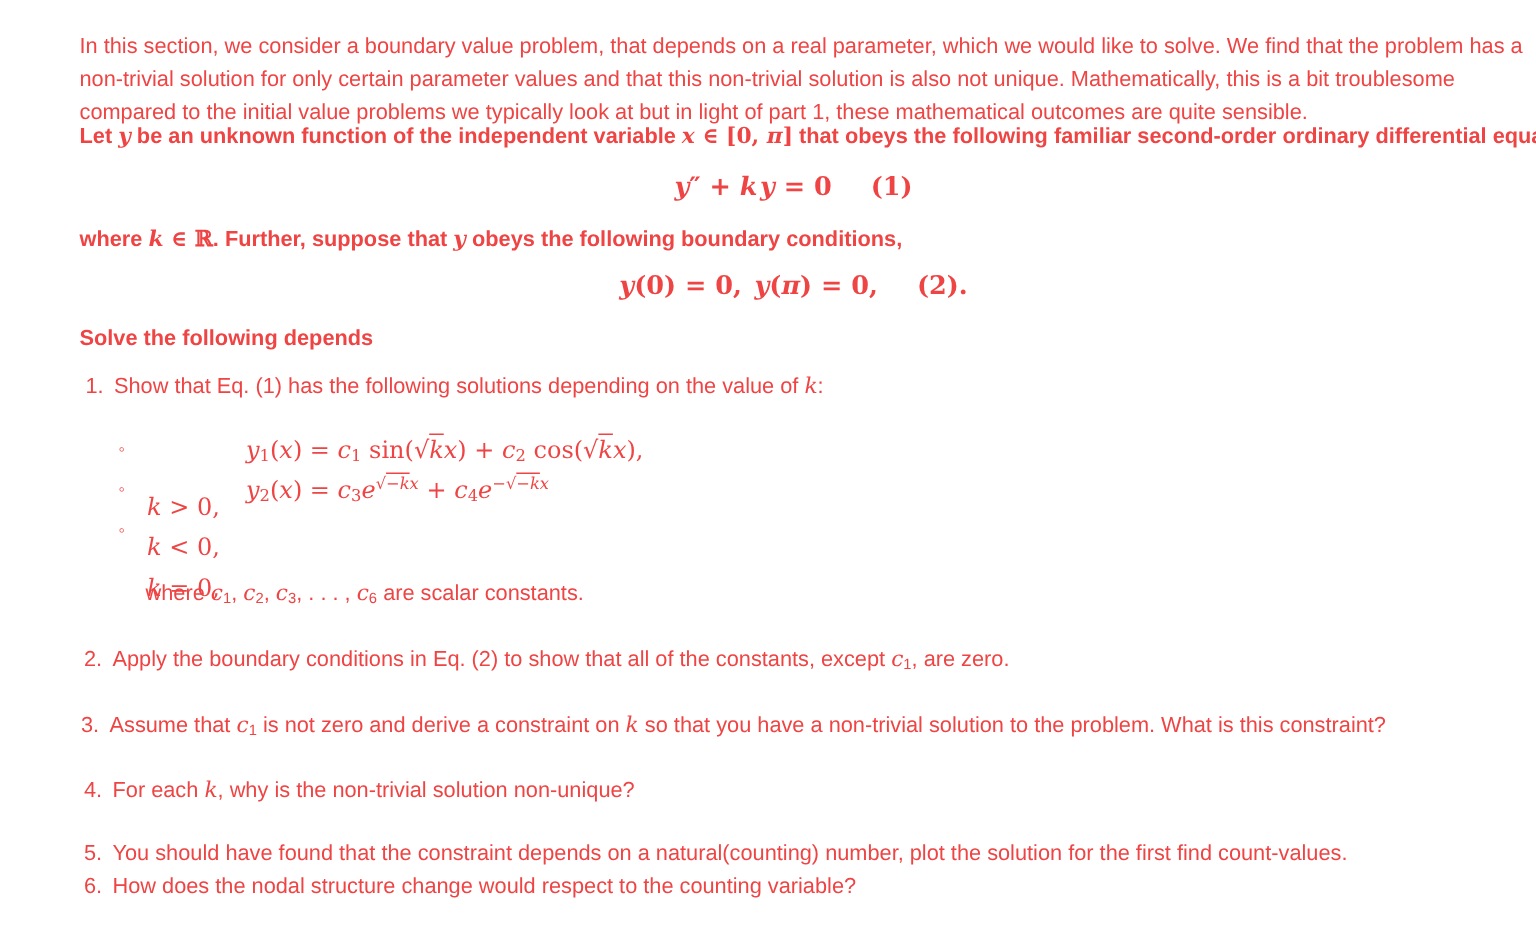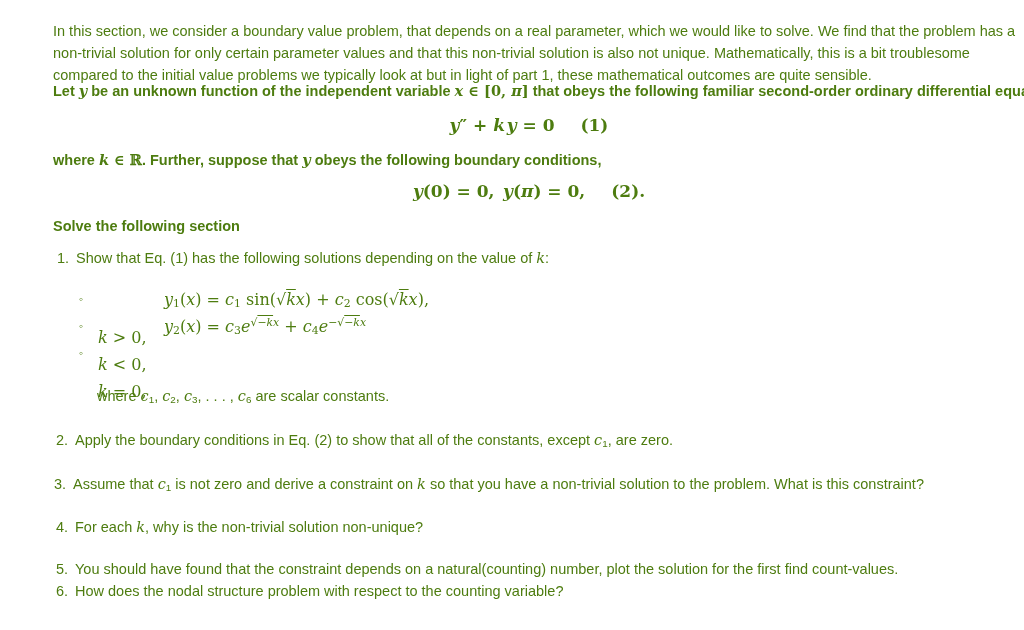--- a/index.html
+++ b/index.html
@@ -9,21 +9,21 @@
   }
   .page {
     position: relative;
     width: 1024px;
     height: 630px;
     background: #ffffff;
     overflow: hidden;
     font-family: "Liberation Sans", sans-serif;
     font-size: 14.5px;
     line-height: 22px;
-    color: #4d7c0f;
+    color: #ef4444;
   }
   .abs { position: absolute; }
 
   
   i, .m, r {
     font-family: "DejaVu Serif", serif;
     font-style: normal;
   }
   i { font-style: italic; }
   r { font-style: italic; text-decoration: overline; }
@@ -86,21 +86,21 @@
   <div class="abs eq" style="top:112px">
     <span class="eq-body"><i>y</i>″ + <i>k</i> <i>y</i> = 0</span><span class="eq-num">(1)</span>
   </div>
 
   <div class="abs line" style="top:149px">where <span class="m"><i>k</i> ∈ ℝ</span>. Further, suppose that <i>y</i> obeys the following boundary conditions,</div>
 
   <div class="abs eq" style="top:178px">
     <span class="eq-body"><i>y</i>(0) = 0, <i>y</i>(<i>π</i>) = 0,</span><span class="eq-num">(2).</span>
   </div>
 
-  <div class="abs line" style="top:215px">Solve the following section</div>
+  <div class="abs line" style="top:215px">Solve the following depends</div>
 
   <div class="abs problem" style="left:57px; top:247px">
     <span class="num">1.</span>
     <span class="txt">Show that Eq. (1) has the following solutions depending on the value of <i>k</i>:</span>
   </div>
 
   <div class="abs cases">
     <div class="case-row">
       <span class="case-marker">◦</span>
       <span class="case-cond"><i>k</i> &gt; 0,</span>
@@ -134,16 +134,16 @@
     <span class="txt">For each <i>k</i>, why is the non-trivial solution non-unique?</span>
   </div>
 
   <div class="abs problem" style="left:56px; top:558px">
     <span class="num">5.</span>
     <span class="txt">You should have found that the constraint depends on a natural(counting) number, plot the solution for the first find count-values.</span>
   </div>
 
   <div class="abs problem" style="left:56px; top:580px">
     <span class="num">6.</span>
-    <span class="txt">How does the nodal structure problem with respect to the counting variable?</span>
+    <span class="txt">How does the nodal structure change would respect to the counting variable?</span>
   </div>
 
 </div>
 
 </body></html>

